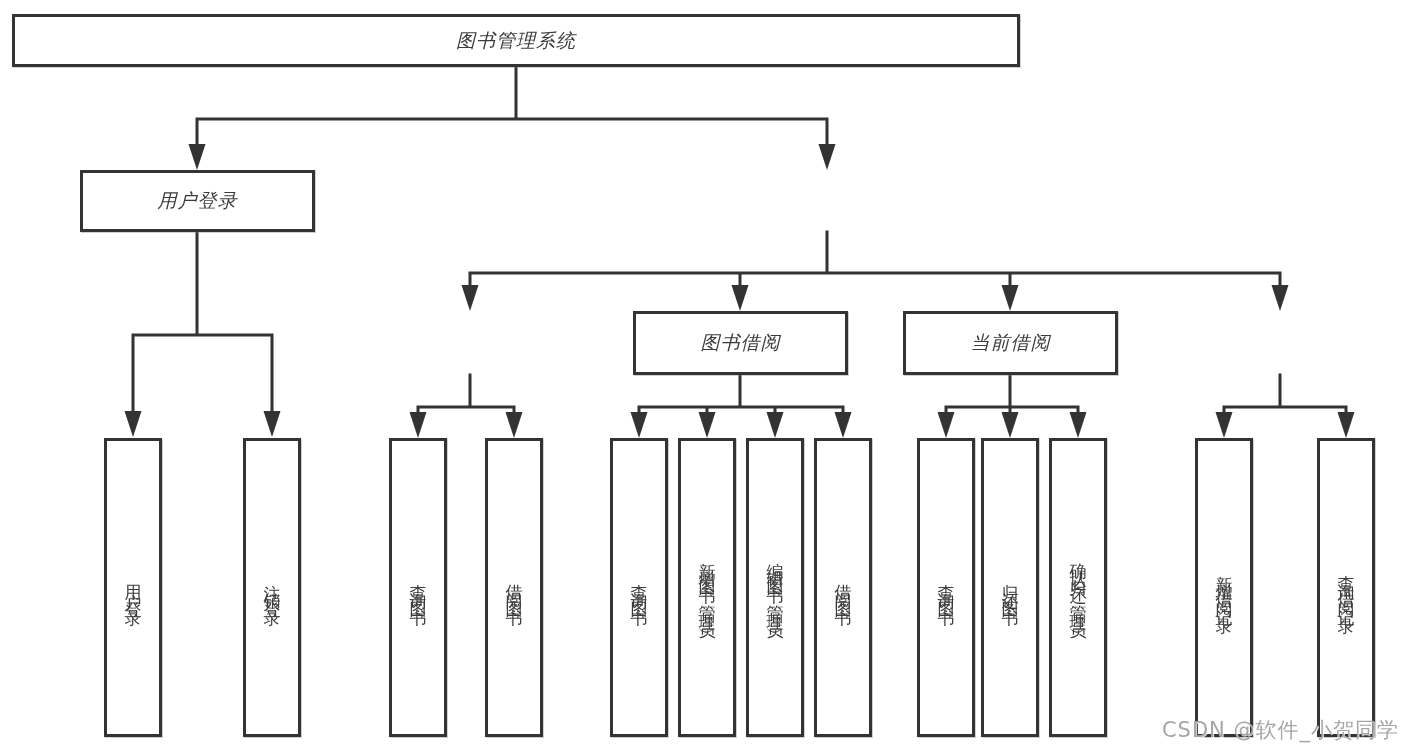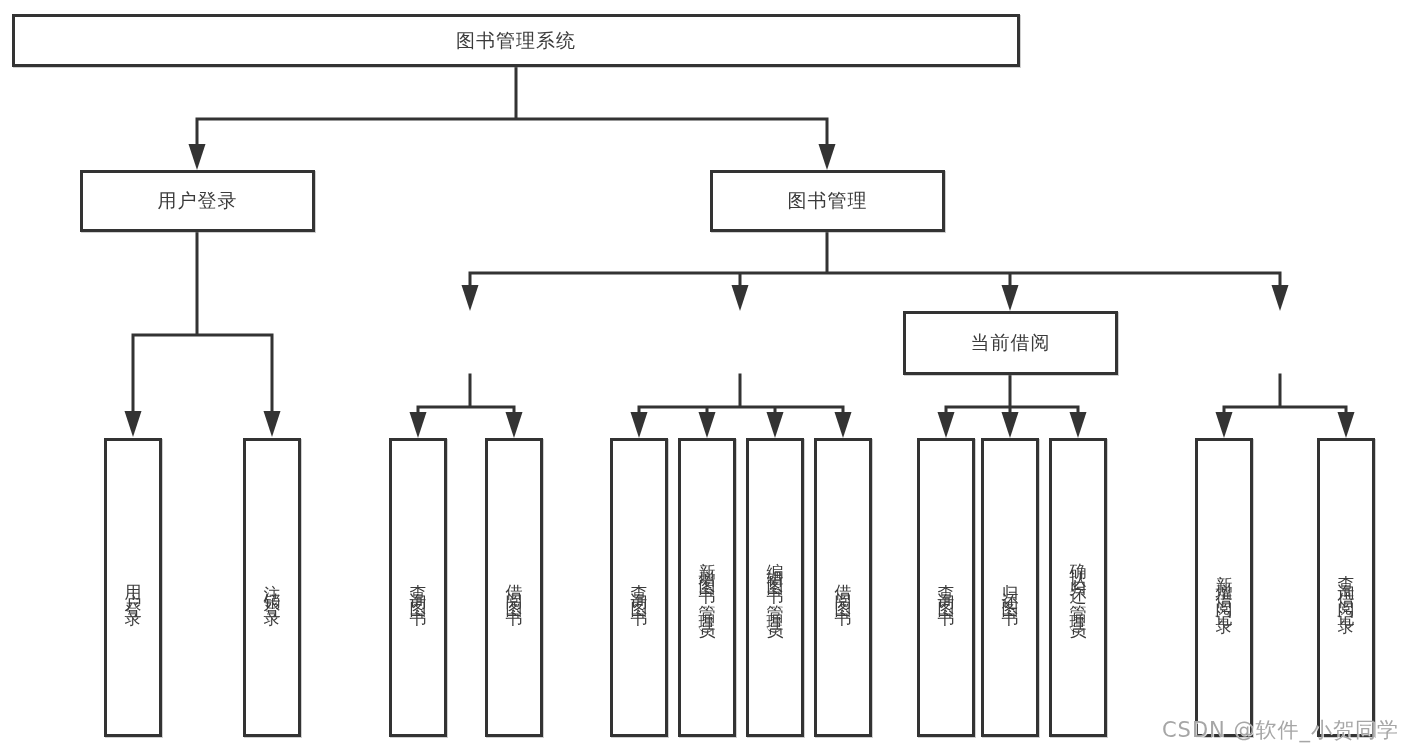--- a/index.html
+++ b/index.html
@@ -7,21 +7,21 @@
     position:relative; width:1405px; height:747px; background:#ffffff;
     font-family:"DejaVu Sans","Liberation Sans",sans-serif; color:#3b3b3b;
     overflow:hidden;
   }
   .connectors { position:absolute; left:0; top:0; width:1405px; height:747px; }
   .node {
     position:absolute; box-sizing:border-box; background:#ffffff;
     border:3px solid #333333; display:flex; align-items:center; justify-content:center;
     box-shadow:1px 1px 0 rgba(120,120,120,0.35);
   }
-  .hbox  { font-size:19px; letter-spacing:1px; }
+  .hbox  { font-size:19px; letter-spacing:1px;font-style:italic; }
   .root  { left:12px;  top:14px;  width:1008px; height:53px; }
   .l2a   { left:80px;  top:170px; width:235px;  height:62px; }
   .l2b   { left:710px; top:170px; width:235px;  height:62px; }
   .l3    { top:311px; width:215px; height:64px; }
   .l3a   { left:363px; } .l3b { left:633px; } .l3c { left:903px; } .l3d { left:1173px; }
   .leaf  { top:438px; width:58px; height:299px; }
   .leaf span {
     writing-mode:vertical-rl; text-orientation:mixed;
     font-size:17px; letter-spacing:0.5em; line-height:1; white-space:nowrap;
   }
@@ -71,22 +71,22 @@
       <polygon points="1001.5,412 1018.5,412 1010,438"></polygon>
       <polygon points="1069.5,412 1086.5,412 1078,438"></polygon>
       <polygon points="1215.5,412 1232.5,412 1224,438"></polygon>
       <polygon points="1337.5,412 1354.5,412 1346,438"></polygon>
     </g>
   </svg>
 
   <div class="node root hbox">图书管理系统</div>
 
   <div class="node l2a hbox">用户登录</div>
-  <div class="node l2b hbox">图书管理</div>
 
+  <div class="node l3 l3b hbox">图书借阅</div>
   <div class="node l3 l3c hbox">当前借阅</div>
 
   <div class="node leaf pA1">
     <span>用户登录</span>
   </div>
   <div class="node leaf pA2">
     <span>注销登录</span>
   </div>
 
   <div class="node leaf pB1">

